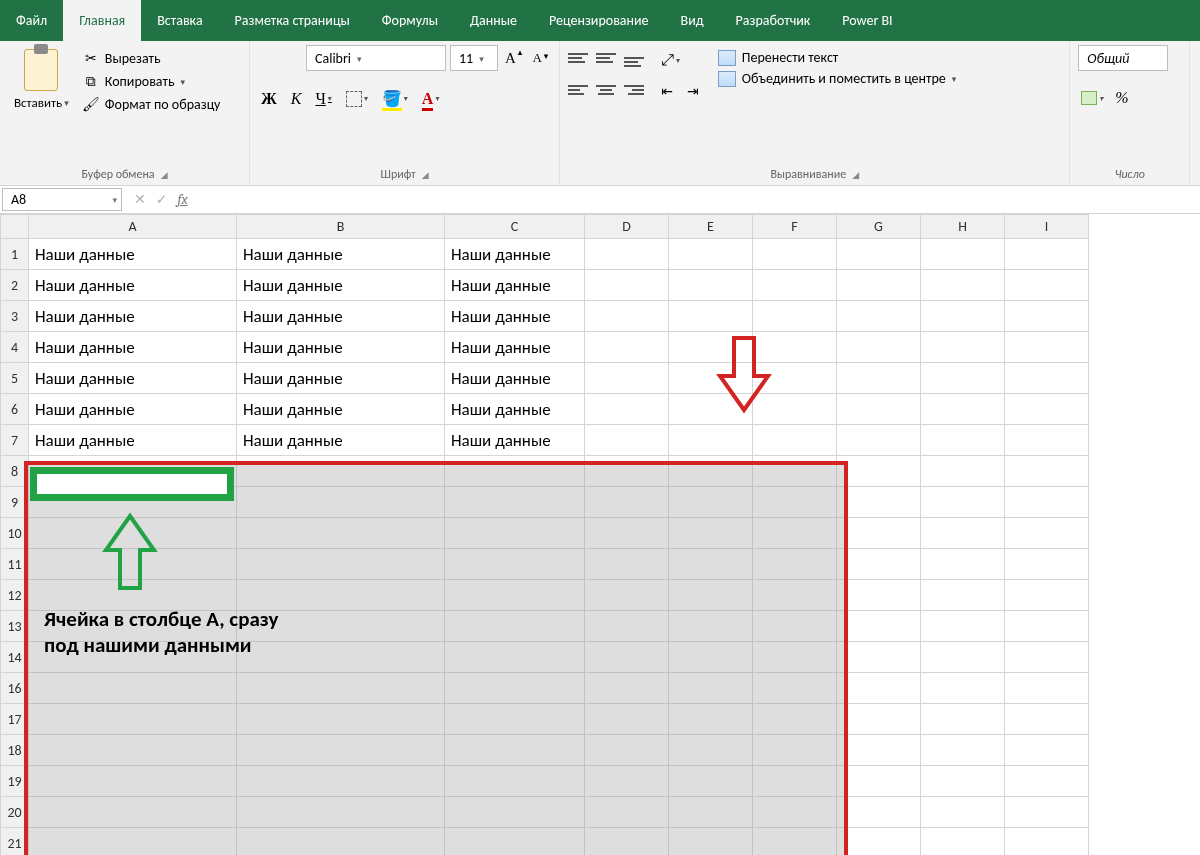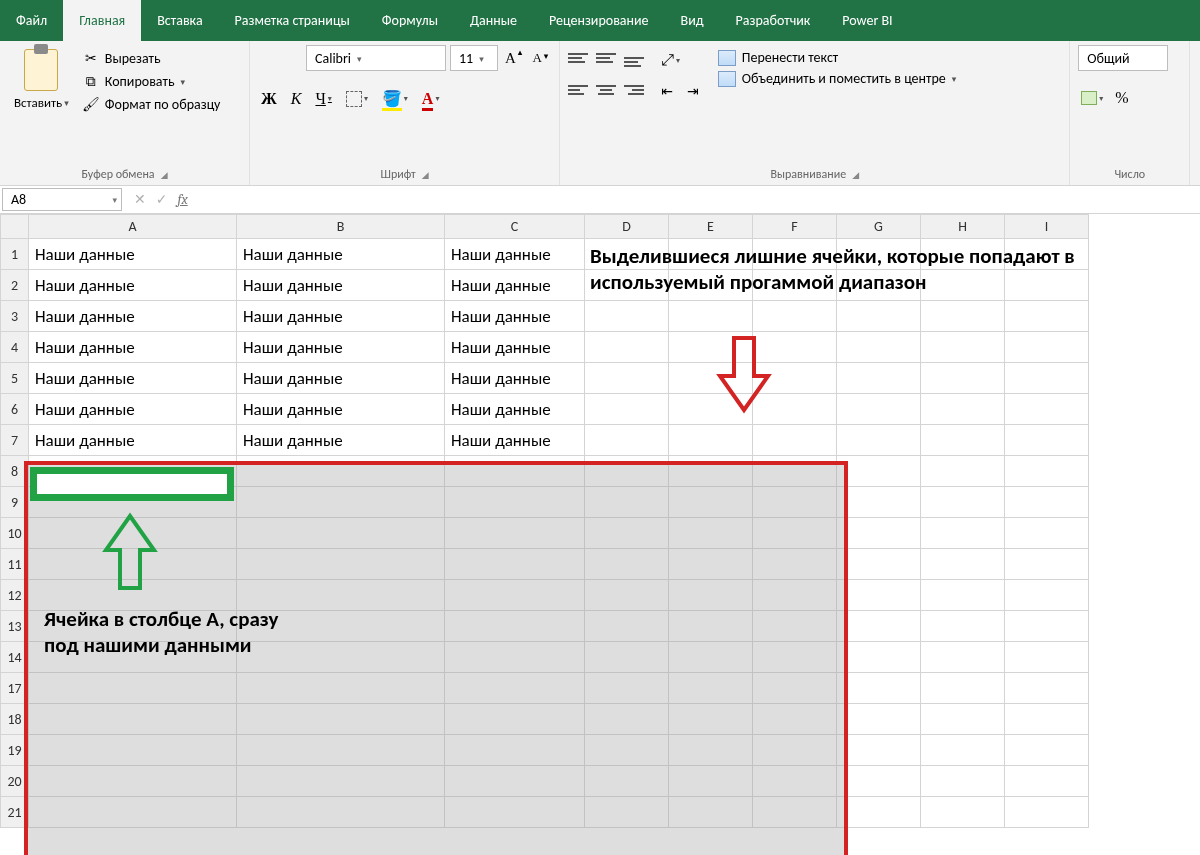--- a/index.html
+++ b/index.html
@@ -215,21 +215,21 @@
             <small class="caret">▾</small>
         </div>
       </div>
     </div>
     <div class="group-label">
         <span>Выравнивание</span>
         <span class="dlg">◢</span>
       </div>
   </div>
 
-  <div class="group" style="min-width:120px;">
+  <div class="group" style="min-width:120px;font-style:italic;">
     <div class="group-content" style="flex-direction:column;">
       <div class="combo" style="width:90px;">
           <span>Общий</span>
         </div>
       <div class="num-row" style="margin-top:10px;">
         <div class="fbtn">
           <span style="width:16px;height:14px;border:1px solid #7fae59;background:#d9efc7;display:inline-block;"></span>
             <span class="dd-sm">▾</span>
         </div>
         <div class="fbtn">%</div>
@@ -446,20 +446,32 @@
           <td></td>
           <td></td>
           <td></td>
           <td></td>
           <td></td>
           <td></td>
           <td></td>
           <td></td>
         </tr>
         <tr>
+          <th>16</th>
+          <td></td>
+          <td></td>
+          <td></td>
+          <td></td>
+          <td></td>
+          <td></td>
+          <td></td>
+          <td></td>
+          <td></td>
+        </tr>
+        <tr>
           <th>17</th>
           <td></td>
           <td></td>
           <td></td>
           <td></td>
           <td></td>
           <td></td>
           <td></td>
           <td></td>
           <td></td>
@@ -514,21 +526,20 @@
         </tr>
       </tbody>
 </table>
 
 <div class="overlay">
 
   <div class="sel-range" style="left:24px; top:247px; width:824px; height:414px;"></div>
 
   <div class="active-cell" style="left:30px; top:253px; width:204px; height:34px;"></div>
 
-  <div class="anno-text" style="left:590px; top:29px; width:500px;">Выделившиеся лишние ячейки, которые попадают в используемый прогаммой диапазон</div>
 
   <div class="arrow-red" style="position:absolute; left:716px; top:120px;">
     <svg width="56" height="80" viewBox="0 0 56 80">
       <path d="M18 4 H38 V42 H52 L28 76 L4 42 H18 Z" fill="none" stroke="#d32323" stroke-width="4"></path>
     </svg>
   </div>
 
   <div class="arrow-green" style="position:absolute; left:102px; top:298px;">
     <svg width="56" height="80" viewBox="0 0 56 80">
       <path d="M28 4 L52 38 H38 V76 H18 V38 H4 Z" fill="none" stroke="#21a345" stroke-width="4"></path>

